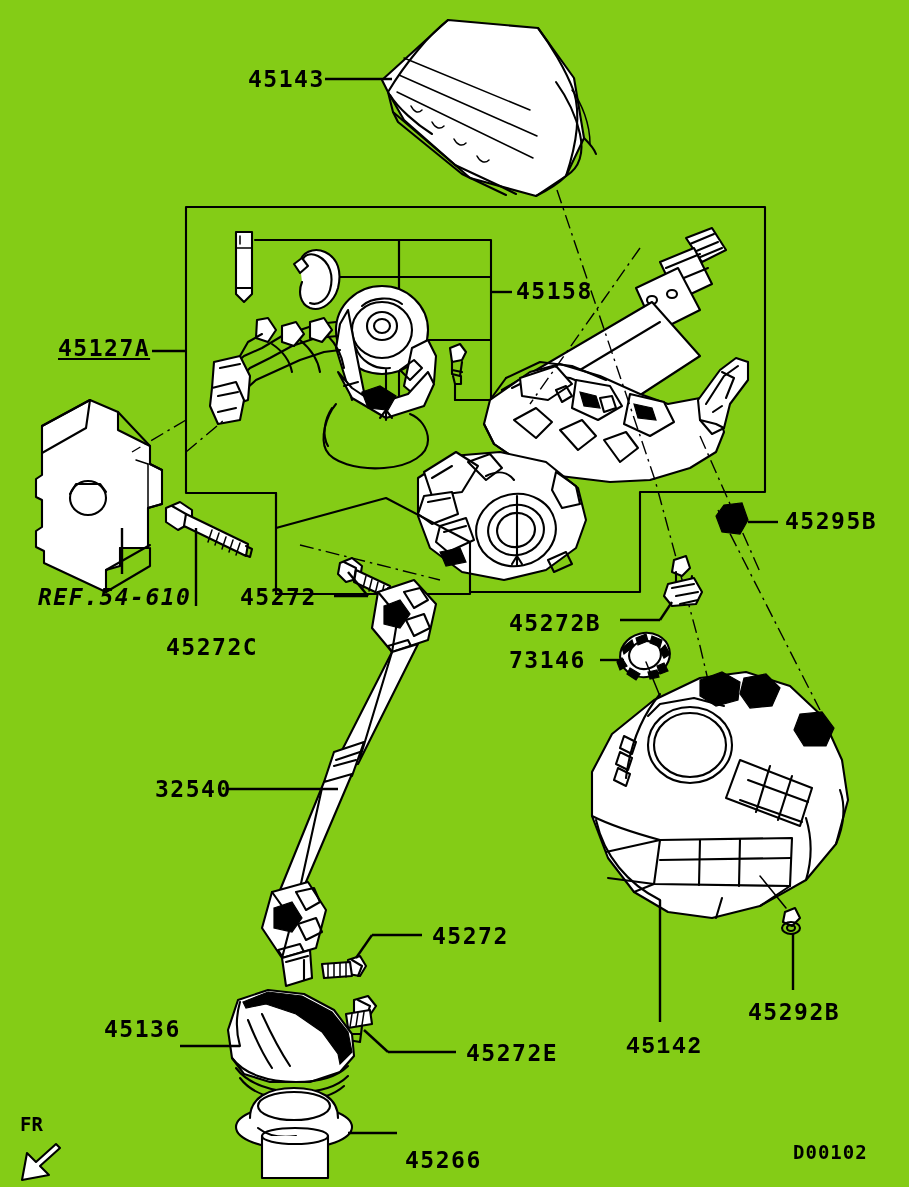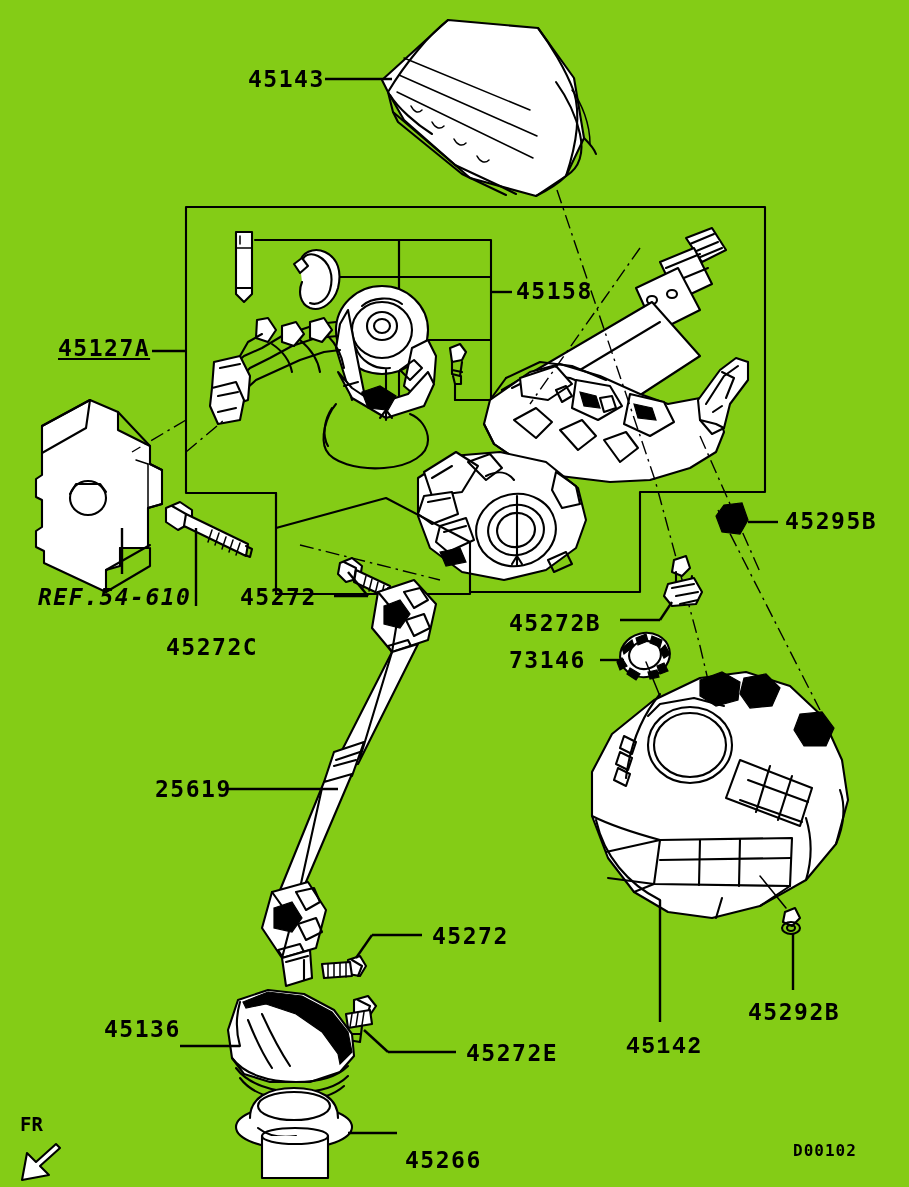--- a/index.html
+++ b/index.html
@@ -26,21 +26,21 @@
     position: absolute;
     color: #000000;
     font-family: "DejaVu Sans Mono", "Liberation Mono", monospace;
     font-size: 23px;
     font-weight: 700;
     letter-spacing: 1.5px;
     white-space: nowrap;
     line-height: 1;
   }
   .lbl.small {
-    font-size: 16px;
+    font-size: 19px;
     font-weight: 700;
     letter-spacing: 1px;
   }
   .fr-text {
     position: absolute;
     font-family: "DejaVu Sans Mono", "Liberation Mono", monospace;
     font-size: 19px;
     font-weight: 700;
     color: #000;
     letter-spacing: 0px;
@@ -441,21 +441,21 @@
 
   <div class="lbl" style="left:248px; top:68px;">45143</div>
   <div class="lbl" style="left:516px; top:280px;">45158</div>
   <div class="lbl" style="left:58px;  top:337px;text-decoration:underline;">45127A</div>
   <div class="lbl" style="left:38px; top:586px;font-style:italic;">REF.54-610</div>
   <div class="lbl" style="left:166px; top:620px;margin-top:16px;">45272C</div>
   <div class="lbl" style="left:240px; top:586px;">45272</div>
   <div class="lbl" style="left:509px; top:612px;">45272B</div>
   <div class="lbl" style="left:509px; top:649px;">73146</div>
   <div class="lbl" style="left:785px; top:510px;text-align:center;">45295B</div>
-  <div class="lbl" style="left:155px; top:778px;">25619</div>
+  <div class="lbl" style="left:155px; top:778px;">32540</div>
   <div class="lbl" style="left:432px; top:925px;">45272</div>
   <div class="lbl" style="left:104px; top:1018px;">45136</div>
   <div class="lbl" style="left:466px; top:1042px;">45272E</div>
   <div class="lbl" style="left:405px; top:1149px;">45266</div>
   <div class="lbl" style="left:626px; top:1036px;font-family:Liberation Mono, monospace;">45142</div>
   <div class="lbl" style="left:748px; top:1001px;">45292B</div>
   <div class="lbl small" style="left:793px; top:1143px;">D00102</div>
 
   <div class="fr-text" style="left:20px; top:1113px;">FR</div>
 

